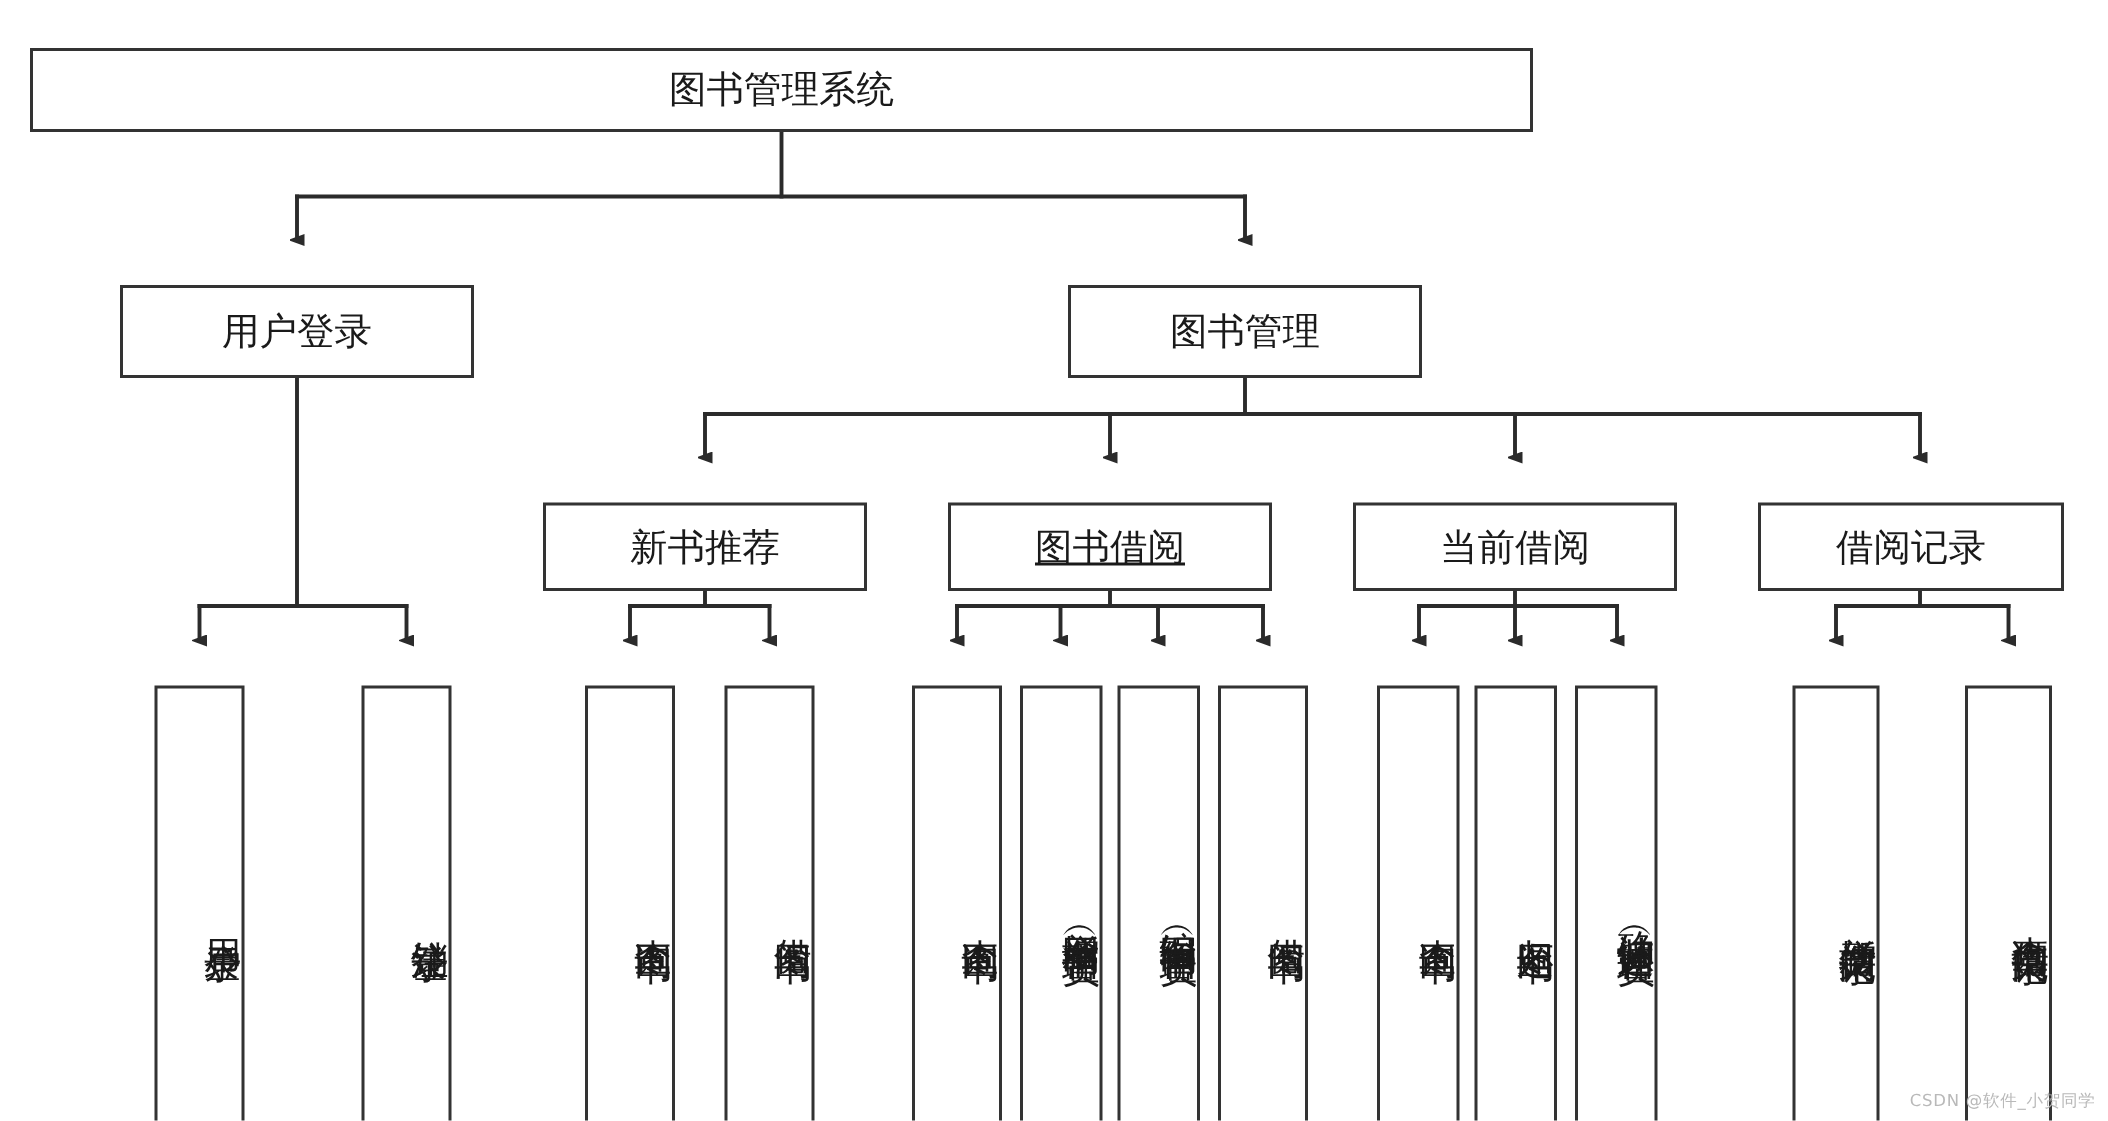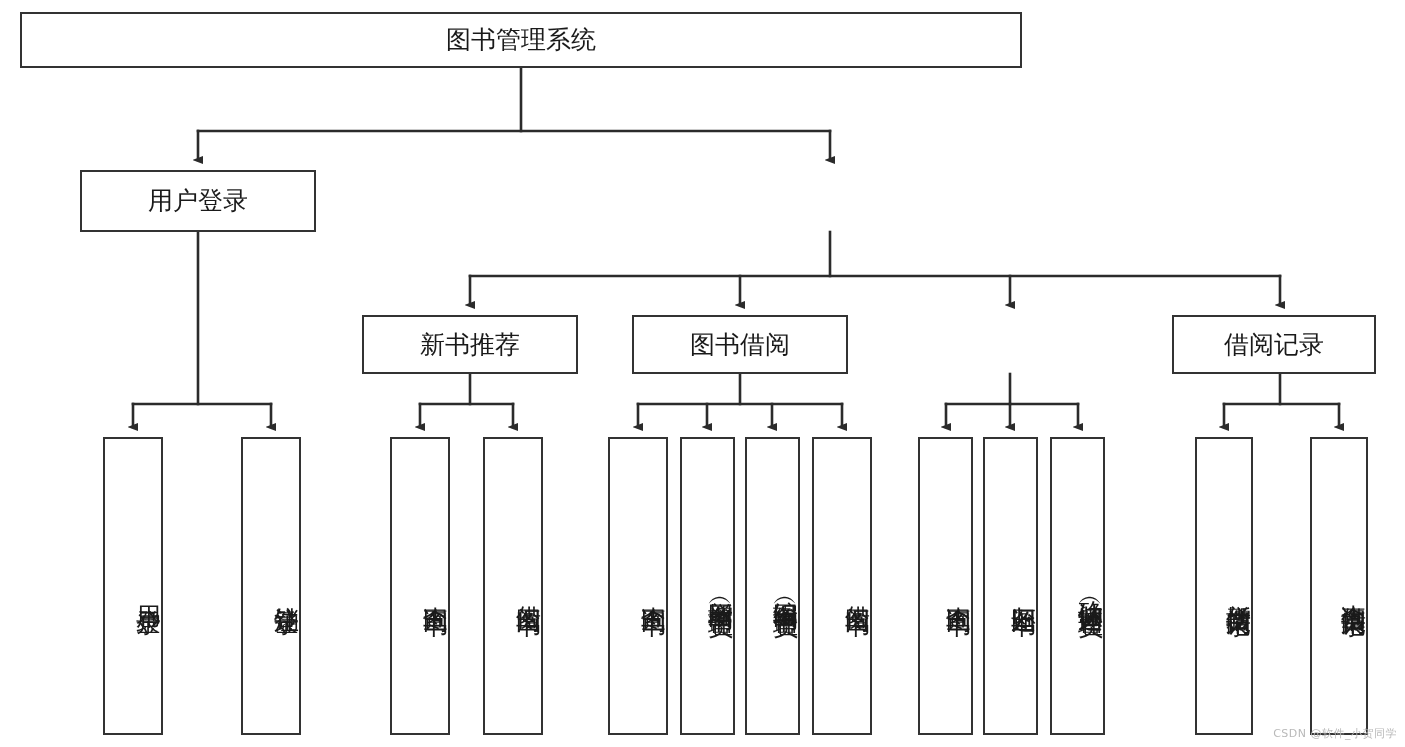--- a/index.html
+++ b/index.html
@@ -29,20 +29,21 @@
   }
   .node {
     position: absolute;
     box-sizing: border-box;
     background: #ffffff;
     border: 2px solid #333333;
     display: flex;
     align-items: center;
     justify-content: center;
     color: #1a1a1a;
+    margin-top: 20px;
   }
   .node .label {
     text-align: center;
     line-height: 1.18;
     white-space: pre-line;
   }
   .node.horiz .label {
     font-size: 25px;
   }
   .node.root .label {
@@ -130,26 +131,32 @@
     </g>
   </svg>
 
   <div class="node root horiz" style="left:20px; top:12px; width:1002px; height:56px;">
     <span class="label">图书管理系统</span>
   </div>
 
   <div class="node horiz" style="left:80px; top:170px; width:236px; height:62px;">
     <span class="label">用户登录</span>
   </div>
+  <div class="node horiz" style="left:712px; top:170px; width:236px; height:62px;">
+    <span class="label">图书管理</span>
+  </div>
 
   <div class="node horiz" style="left:362px; top:315px; width:216px; height:59px;">
     <span class="label">新书推荐</span>
   </div>
-  <div class="node horiz" style="left:632px; top:315px; width:216px; height:59px;">
+  <div class="node horiz" style="left:632px; top:315px; width:216px; height:59px;text-decoration:underline;">
     <span class="label">图书借阅</span>
+  </div>
+  <div class="node horiz" style="left:902px; top:315px; width:216px; height:59px;">
+    <span class="label">当前借阅</span>
   </div>
   <div class="node horiz" style="left:1172px; top:315px; width:204px; height:59px;">
     <span class="label">借阅记录</span>
   </div>
 
   <div class="node vert" style="left:103px; top:437px; width:60px; height:298px;">
     <span class="label">用户登录</span>
   </div>
   <div class="node vert" style="left:241px; top:437px; width:60px; height:298px;">
     <span class="label">注销登录</span>

